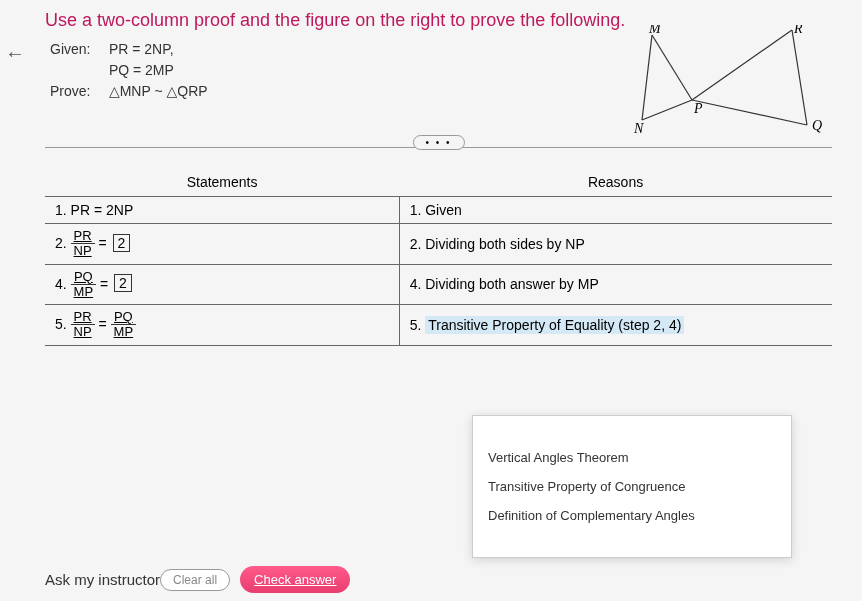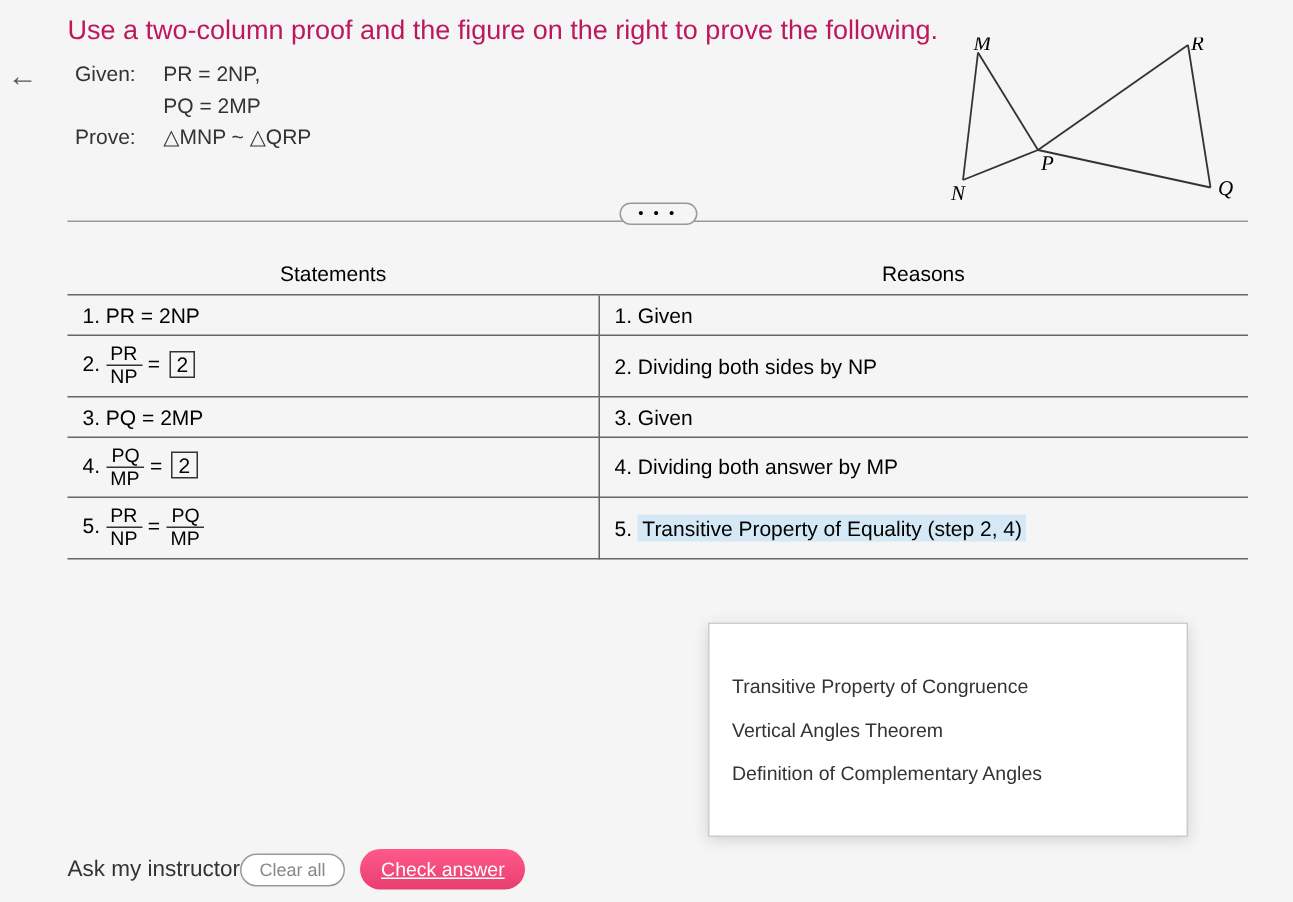--- a/index.html
+++ b/index.html
@@ -9,21 +9,21 @@
 .problem-text { font-size: 18px; color: #be185d; margin-bottom: 8px; }
 .given-prove { font-size: 14px; color: #333; line-height: 1.5; margin-left: 5px; }
 .given-prove .label { display: inline-block; width: 55px; }
 .figure { position: absolute; right: 30px; top: 25px; width: 210px; height: 110px; }
 .hr-sep { border: none; border-top: 1px solid #999; margin: 20px 0 5px 0; position: relative; }
 .ellipsis { position: absolute; left: 50%; transform: translateX(-50%); top: -12px; background: #f5f5f5; border: 1px solid #999; border-radius: 12px; padding: 1px 12px; font-size: 10px; letter-spacing: 2px; cursor: pointer; }
 .proof-table { width: 100%; border-collapse: collapse; margin-top: 20px; font-size: 14px; }
 .proof-table th { font-weight: normal; padding: 6px; border-bottom: 1px solid #666; text-align: center; }
 .proof-table td { padding: 5px 10px; border-bottom: 1px solid #666; vertical-align: middle; }
 .proof-table td:first-child { width: 45%; border-right: 1px solid #666; }
-.frac { display: inline-block; text-align: right; vertical-align: middle; font-size: 13px; line-height: 1.1; }
+.frac { display: inline-block; text-align: center; vertical-align: middle; font-size: 13px; line-height: 1.1; text-decoration: underline; }
 .frac .num { display: block; border-bottom: 1px solid #333; padding: 0 3px; }
 .frac .den { display: block; padding: 0 3px; }
 .boxed { border: 1px solid #333; padding: 0 4px; margin-left: 2px; }
 .highlight { background: #d4e8f5; padding: 1px 3px; }
 .dropdown { border: 1.5px solid #2266cc; width: 170px; height: 22px; display: inline-block; vertical-align: middle; position: relative; background: #fff; }
 .dropdown .chevron { position: absolute; right: 3px; top: 2px; font-size: 10px; border: 1px solid #333; padding: 0 2px; }
 .options-popup { position: absolute; right: 70px; top: 415px; width: 320px; background: #fff; border: 1px solid #ccc; box-shadow: 0 2px 10px rgba(0,0,0,0.15); padding: 20px 15px; font-size: 13px; }
 .options-popup .opt { margin: 14px 0; cursor: pointer; color: #333; }
 .bottom-bar { position: absolute; bottom: 8px; left: 0; right: 0; padding: 0 30px 0 45px; display: flex; justify-content: flex-start; align-items: center; }
 .ask { font-size: 15px; color: #333; cursor: pointer; }
@@ -90,24 +90,20 @@
       <tr>
         <td>
           <span>2.</span>
           <span class="frac"><span class="num">PR</span><span class="den">NP</span></span>
           <span>=</span>
           <span class="boxed">2</span>
         </td>
         <td><span>2.</span> <span>Dividing both sides by NP</span></td>
       </tr>
       <tr>
-        <td><span>3.</span> <span>PQ = 2MP</span></td>
-        <td><span>3.</span> <span>Given</span></td>
-      </tr>
-      <tr>
         <td>
           <span>4.</span>
           <span class="frac"><span class="num">PQ</span><span class="den">MP</span></span>
           <span>=</span>
           <span class="boxed">2</span>
         </td>
         <td><span>4.</span> <span>Dividing both answer by MP</span></td>
       </tr>
       <tr>
         <td>
@@ -116,22 +112,22 @@
           <span>=</span>
           <span class="frac"><span class="num">PQ</span><span class="den">MP</span></span>
         </td>
         <td><span>5.</span> <span class="highlight">Transitive Property of Equality (step 2, 4)</span></td>
       </tr>
     </tbody>
   </table>
 </div>
 
 <div class="options-popup">
+  <div class="opt">Vertical Angles Theorem</div>
   <div class="opt">Transitive Property of Congruence</div>
-  <div class="opt">Vertical Angles Theorem</div>
   <div class="opt">Definition of Complementary Angles</div>
 </div>
 
 <div class="bottom-bar">
   <div class="ask">Ask my instructor</div>
   <div class="right-buttons">
     <button class="clear-btn">Clear all</button>
     <button class="check-btn">Check answer</button>
   </div>
 </div>

